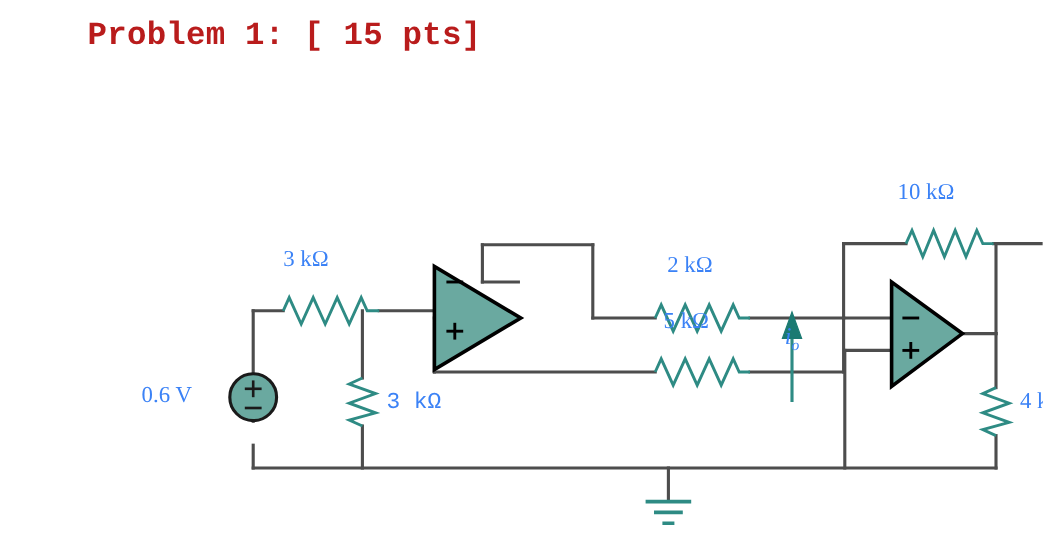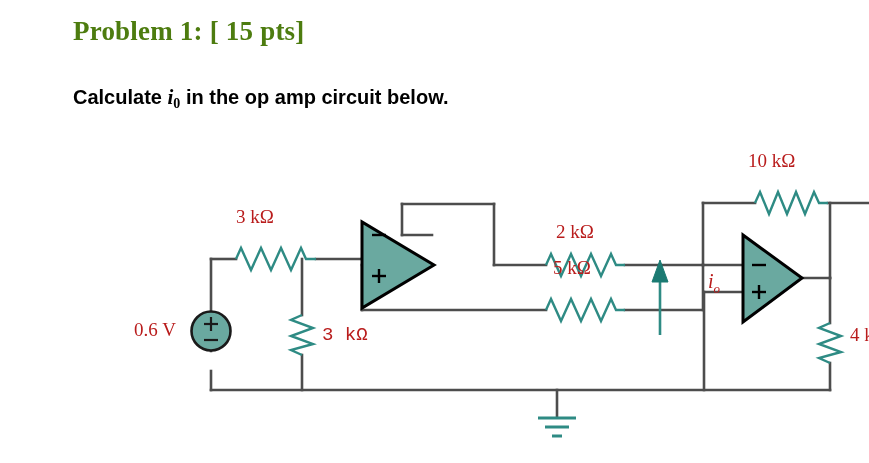--- a/index.html
+++ b/index.html
@@ -8,24 +8,24 @@
     background:#ffffff;
     font-family:"Liberation Sans", sans-serif;
     overflow:hidden;
     position:relative;
   }
   #page{position:relative;width:869px;height:463px;}
 
   .title{
     position:absolute;
     left:73px; top:16px;
-    font-family:Liberation Serif, serif;
+    font-family:Liberation Mono, monospace;
     font-size:27px;
     font-weight:bold;
-    color:#4d7c0f;
+    color:#b91c1c;
     letter-spacing:0.2px;
     white-space:nowrap;
   }
   .subtitle{
     position:absolute;
     left:73px; top:85px;
     font-family:"Liberation Sans", sans-serif;
     font-size:20px;
     font-weight:bold;
     color:#000000;
@@ -48,42 +48,39 @@
   #circuit{
     position:absolute;
     left:0; top:130px;
     width:869px; height:333px;
   }
 
   .clabel{
     position:absolute;
     font-family:"Liberation Serif", serif;
     font-size:19px;
-    color:#b91c1c;
+    color:#3b82f6;
     white-space:nowrap;
   }
   .clabel.io{
     font-style:italic;
     font-size:20px;
   }
   .clabel.io sub{
     font-size:13px;
     font-style:italic;
   }
 </style>
 </head>
 <body>
 
 <div id="page">
 
   <div class="title">Problem 1: [ 15 pts]</div>
 
-  <div class="subtitle">
-    <span>Calculate </span><span class="mathvar">i</span><span class="mathsub">0</span><span> in the op amp circuit below.</span>
-  </div>
 
   <div id="circuit">
 
     <svg width="869" height="333" viewBox="0 0 869 333" xmlns="http://www.w3.org/2000/svg">
 
       <g stroke="#4d4d4d" stroke-width="2.6" fill="none" stroke-linecap="square">
 
         <path d="M211 129 L211 183"></path>
         <path d="M211 129 L236 129"></path>
 
@@ -184,28 +181,28 @@
         <polygon points="660,130 652,152 668,152" fill="#1b7a72" stroke="#1b7a72" stroke-width="1"></polygon>
       </g>
 
     </svg>
 
     
     <div class="clabel" style="left:236px; top:76px;">3 kΩ</div>
 
     <div class="clabel" style="left:322px; top:194px;font-family:Liberation Mono, monospace;">3 kΩ</div>
 
-    <div class="clabel" style="left:556px; top:91px;">2 kΩ</div>
+    <div class="clabel" style="left:556px; top:81px;">2 kΩ</div>
 
     <div class="clabel" style="left:553px; top:127px;text-align:right;">5 kΩ</div>
 
     <div class="clabel" style="left:748px; top:20px;">10 kΩ</div>
 
     <div class="clabel" style="left:850px; top:194px;">4 kΩ</div>
 
-    <div class="clabel" style="left:134px; top:189px;">0.6 V</div>
-
-    <div class="clabel io" style="left:708px; top:140px;">
+    <div class="clabel" style="left:118px; top:189px;">0.6 V</div>
+
+    <div class="clabel io" style="left:654px; top:140px;">
       <span>i</span><sub>o</sub>
     </div>
 
   </div>
 </div>
 
 </body></html>

